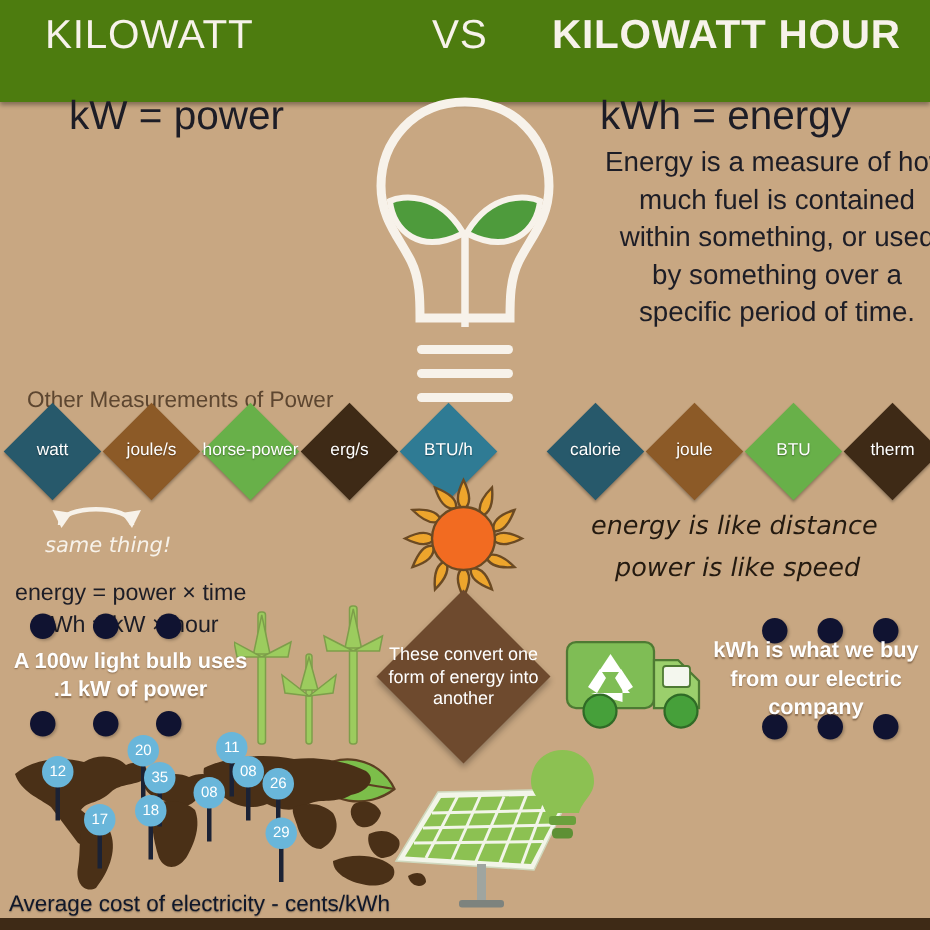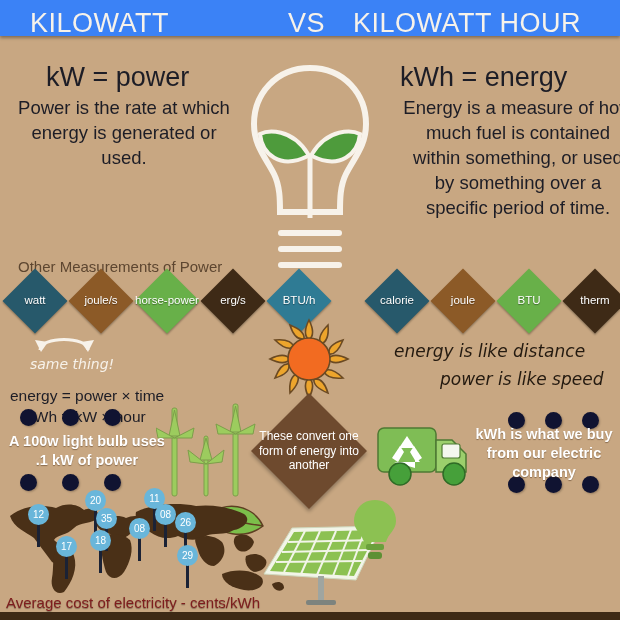--- a/index.html
+++ b/index.html
@@ -4,31 +4,31 @@
 <style>
   html,body{margin:0;padding:0;background:#3a2a1c;}
   #page{
     position:relative;width:620px;height:620px;overflow:hidden;
     background:#c8a782;
     font-family:"Liberation Sans", sans-serif;
     -webkit-font-smoothing:antialiased;
   }
   
   #header{
-    position:absolute;left:0;top:0;width:620px;height:36px;
-    background:#3b82f6;
+    position:absolute;left:0;top:0;width:620px;height:68px;
+    background:#4d7c0f;
     box-shadow:0 2px 3px rgba(0,0,0,.35);
   }
   #header .htxt{
     position:absolute;top:8px;color:#f7f2ea;font-size:27px;letter-spacing:.5px;
     white-space:nowrap;
   }
   #h-left{left:30px;}
   #h-vs{left:288px;font-size:25px;}
-  #h-right{left:353px;}
+  #h-right{left:368px;font-weight:bold;}
 
   
   .coltitle{
     position:absolute;color:#1d1d26;font-size:27px;white-space:nowrap;
   }
   .colbody{
     position:absolute;color:#1d1d26;font-size:18.5px;line-height:25px;
     text-align:center;
   }
   #left-title{left:46px;top:62px;}
@@ -65,21 +65,21 @@
   .c-dbrown{background:#3e2a16;}
   .c-teal2{background:#2f7b94;}
 
   
   .hand{
     position:absolute;font-family:"DejaVu Sans", sans-serif;font-style:italic;
     white-space:nowrap;
   }
   #same-thing{left:30px;top:356px;font-size:14px;color:#f7f2ea;}
   #hand-r1{left:394px;top:341px;font-size:17px;color:#241a10;}
-  #hand-r2{left:410px;top:369px;font-size:17px;color:#241a10;margin-left:30px;}
+  #hand-r2{left:410px;top:369px;font-size:17px;color:#241a10;}
   #arrow{position:absolute;left:32px;top:330px;}
 
   
   .formula{position:absolute;color:#1d1d26;font-size:15.5px;white-space:nowrap;}
   #f1{left:10px;top:387px;}
   #f2{left:26px;top:408px;}
 
   
   .callout{
     position:absolute;color:#ffffff;font-weight:bold;font-size:14.5px;
@@ -109,21 +109,21 @@
   
   #map{position:absolute;left:0px;top:488px;width:300px;height:110px;}
   .pin{position:absolute;}
   .pin .stem{position:absolute;left:9px;top:13px;width:3px;height:30px;
              background:#1b2235;}
   .pin .head{position:absolute;left:0;top:0;width:21px;height:21px;
              border-radius:50%;background:#69b6da;
              display:flex;align-items:center;justify-content:center;
              color:#ffffff;font-size:10px;}
   #map-caption{
-    position:absolute;left:6px;top:594px;color:#7f1d1d;font-size:15px;
+    position:absolute;left:6px;top:594px;color:#0f172a;font-size:15px;
     white-space:nowrap;text-shadow:0 1px 1px rgba(0,0,0,.35);
   }
 
   
   #sun{position:absolute;left:268px;top:318px;width:82px;height:82px;}
   #turbines{position:absolute;left:156px;top:398px;width:100px;height:108px;}
   #leaf{position:absolute;left:205px;top:498px;width:62px;height:44px;}
   #truck{position:absolute;left:374px;top:414px;width:104px;height:80px;}
   #solar{position:absolute;left:258px;top:512px;width:130px;height:100px;}
   #greenbulb{position:absolute;left:352px;top:498px;width:46px;height:66px;}
@@ -135,21 +135,20 @@
 
 <div id="page">
 
   <div id="header">
     <div class="htxt" id="h-left">KILOWATT</div>
     <div class="htxt" id="h-vs">VS</div>
     <div class="htxt" id="h-right">KILOWATT HOUR</div>
   </div>
 
   <div class="coltitle" id="left-title">kW = power</div>
-  <div class="colbody" id="left-body">Power is the rate at which energy is generated or used.</div>
 
   <div class="coltitle" id="right-title">kWh = energy</div>
   <div class="colbody" id="right-body">Energy is a measure of how much fuel is contained within something, or used by something over a specific period of time.</div>
 
   <svg id="bulb" viewBox="0 0 128 225">
     <path d="M64 10 C30 10 8 36 8 66 C8 88 20 100 28 116 C34 128 34 142 34 154 L94 154 C94 142 94 128 100 116 C108 100 120 88 120 66 C120 36 98 10 64 10 Z" fill="none" stroke="#f7f2ea" stroke-width="6"></path>
     <line x1="64" y1="96" x2="64" y2="160" stroke="#f7f2ea" stroke-width="5"></line>
     <path d="M62 96 C46 70 22 72 14 76 C16 96 34 112 62 98 Z" fill="#4e9b3c" stroke="#f7f2ea" stroke-width="4"></path>
     <path d="M66 96 C82 70 106 72 114 76 C112 96 94 112 66 98 Z" fill="#4e9b3c" stroke="#f7f2ea" stroke-width="4"></path>
     <rect x="32" y="172" width="64" height="6" rx="3" fill="#f7f2ea"></rect>

